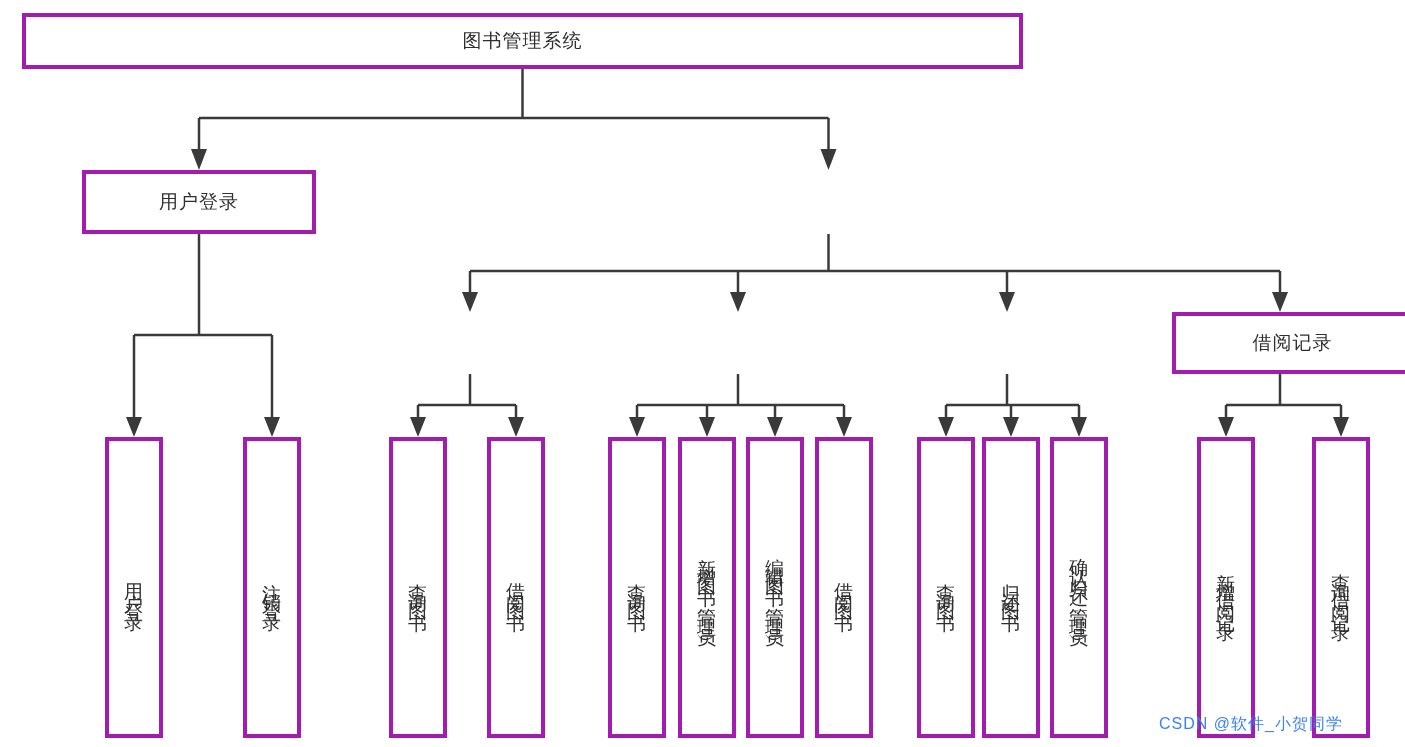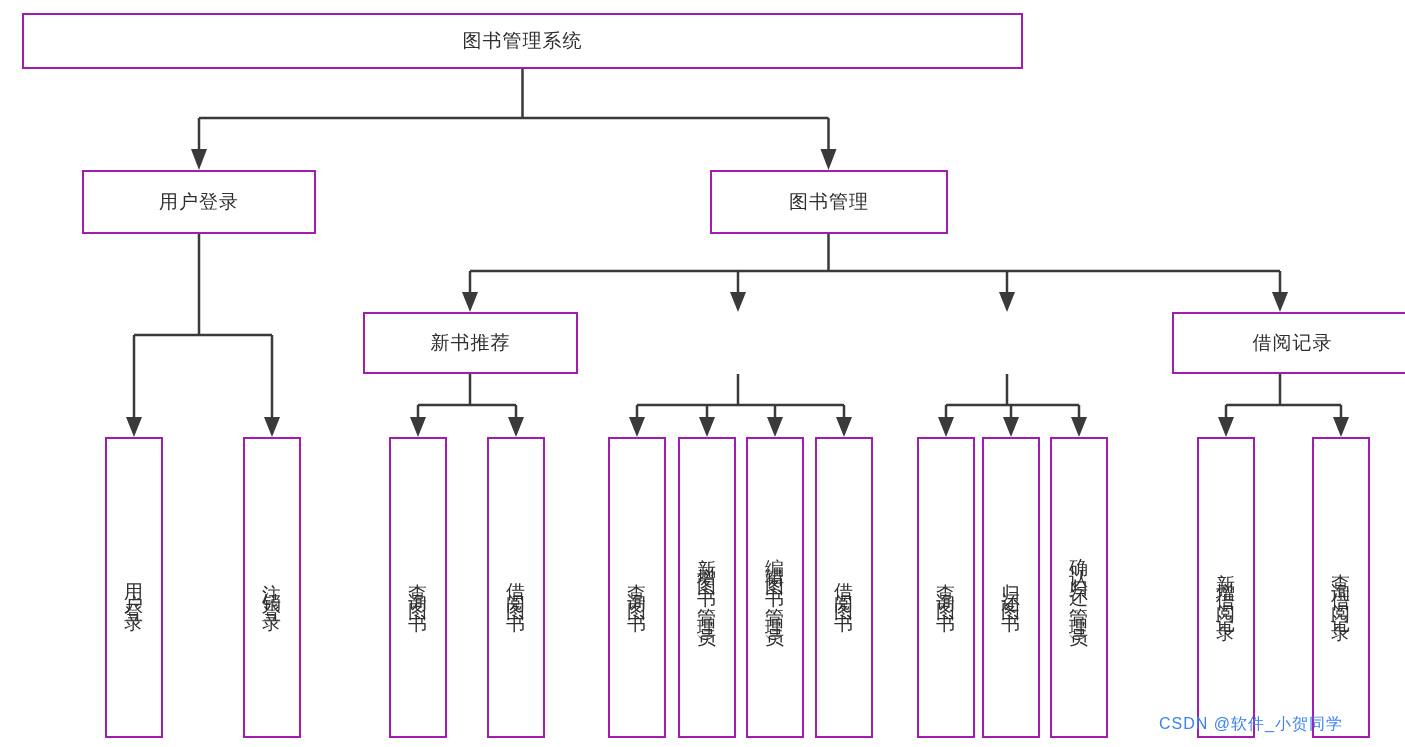--- a/index.html
+++ b/index.html
@@ -22,21 +22,21 @@
   .connectors {
     position: absolute;
     left: 0;
     top: 0;
     z-index: 1;
   }
   .node {
     position: absolute;
     box-sizing: border-box;
     background: #ffffff;
-    border: 2px solid #a21caf;
+    border: 4px solid #a21caf;
     color: #2f2f2f;
     display: flex;
     align-items: center;
     justify-content: center;
     z-index: 2;
   }
   .hbox {
     font-size: 19px;
     letter-spacing: 1px;
   }
@@ -133,23 +133,21 @@
       <polygon points="1003,417 1019,417 1011,437"></polygon>
       <polygon points="1071,417 1087,417 1079,437"></polygon>
       <polygon points="1218,417 1234,417 1226,437"></polygon>
       <polygon points="1333,417 1349,417 1341,437"></polygon>
     </g>
   </svg>
 
   <div class="node hbox root">图书管理系统</div>
 
   <div class="node hbox lvl2" style="left:82px; width:234px;">用户登录</div>
-  <div class="node hbox lvl2" style="left:710px; width:238px;">图书管理</div>
 
-  <div class="node hbox lvl3" style="left:363px; width:215px;">新书推荐</div>
   <div class="node hbox lvl3" style="left:1172px; width:241px;">借阅记录</div>
 
   <div class="node vbox" style="left:105px;">
     <span class="vtext">用户登录</span>
   </div>
   <div class="node vbox" style="left:243px;">
     <span class="vtext">注销登录</span>
   </div>
 
   <div class="node vbox" style="left:389px;">

